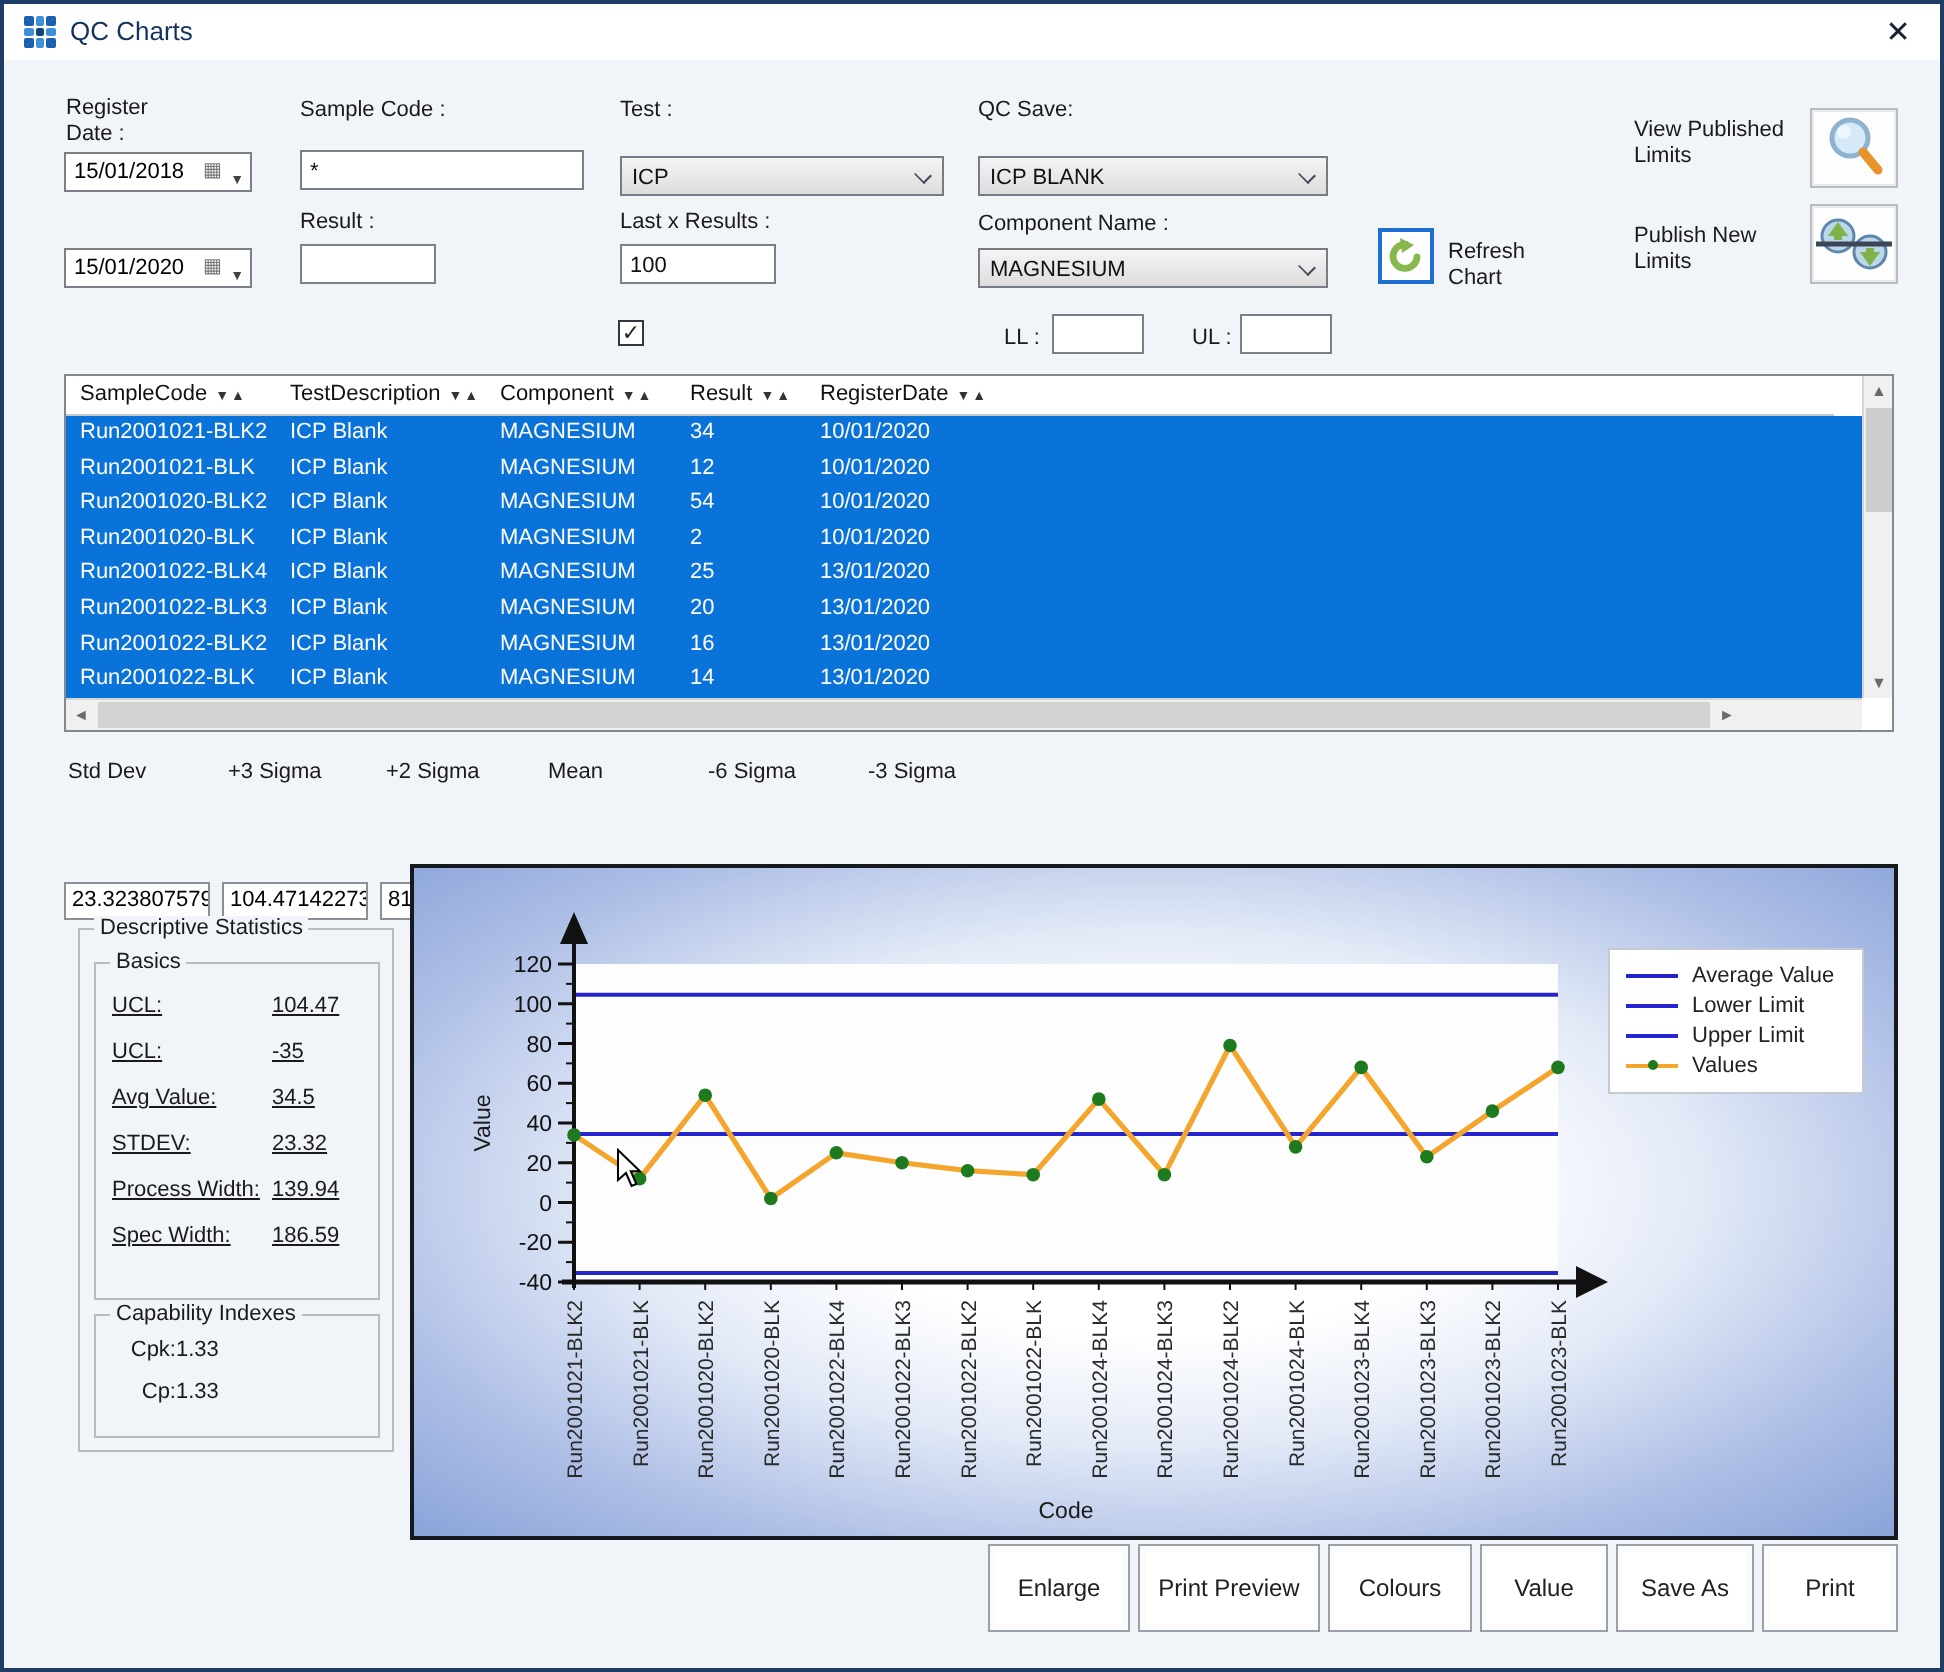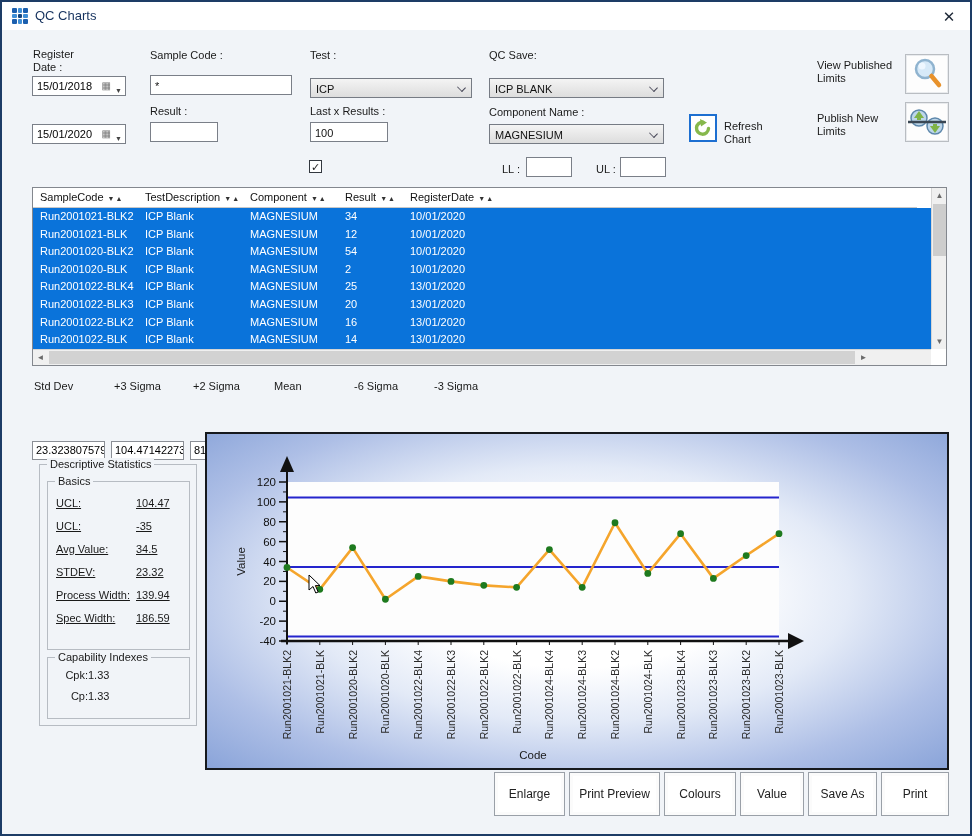--- a/index.html
+++ b/index.html
@@ -397,20 +397,40 @@
         <circle cx="375.2" cy="153.3375" r="3.4" fill="#1e7a1e"></circle>
         <circle cx="408" cy="88.74375" r="3.4" fill="#1e7a1e"></circle>
         <circle cx="440.8" cy="139.425" r="3.4" fill="#1e7a1e"></circle>
         <circle cx="473.6" cy="99.675" r="3.4" fill="#1e7a1e"></circle>
         <circle cx="506.4" cy="144.39375" r="3.4" fill="#1e7a1e"></circle>
         <circle cx="539.2" cy="121.5375" r="3.4" fill="#1e7a1e"></circle>
         <circle cx="572" cy="99.675" r="3.4" fill="#1e7a1e"></circle>
         <text x="326" y="325" text-anchor="middle" font-size="11.5" fill="#1a1a1a" font-family="Liberation Sans, sans-serif">Code</text>
         <text x="38" y="127.5" text-anchor="middle" font-size="11.5" fill="#1a1a1a" font-family="Liberation Sans, sans-serif" transform="rotate(-90 38 127.5)">Value</text>
       </svg>
+    <div class="legend-box" id="chart-legend">
+        <div class="legend-row">
+          <span class="legend-swatch" style="background: rgb(37, 37, 205);"></span>
+          <span>Average Value</span>
+        </div>
+        <div class="legend-row">
+          <span class="legend-swatch" style="background: rgb(37, 37, 205);"></span>
+          <span>Lower Limit</span>
+        </div>
+        <div class="legend-row">
+          <span class="legend-swatch" style="background: rgb(37, 37, 205);"></span>
+          <span>Upper Limit</span>
+        </div>
+        <div class="legend-row">
+          <span class="legend-swatch" style="background: rgb(245, 165, 44);">
+            <span class="mk" style="background: rgb(30, 122, 30);"></span>
+          </span>
+          <span>Values</span>
+        </div>
+      </div>
     <svg style="position:absolute;left:101px;top:140px" width="14" height="20" viewBox="0 0 14 20">
       <polygon points="1,1 1,16 5,12.5 7.8,19 10.2,18 7.4,11.6 12,11.6" fill="#fff" stroke="#000" stroke-width="1"></polygon>
     </svg>
   </div>
 
   <div id="action-buttons">
       <div class="btn" style="left: 492px; width: 71px;">Enlarge</div>
       <div class="btn" style="left: 567px; width: 91px;">Print Preview</div>
       <div class="btn" style="left: 662px; width: 72px;">Colours</div>
       <div class="btn" style="left: 738px; width: 64px;">Value</div>

